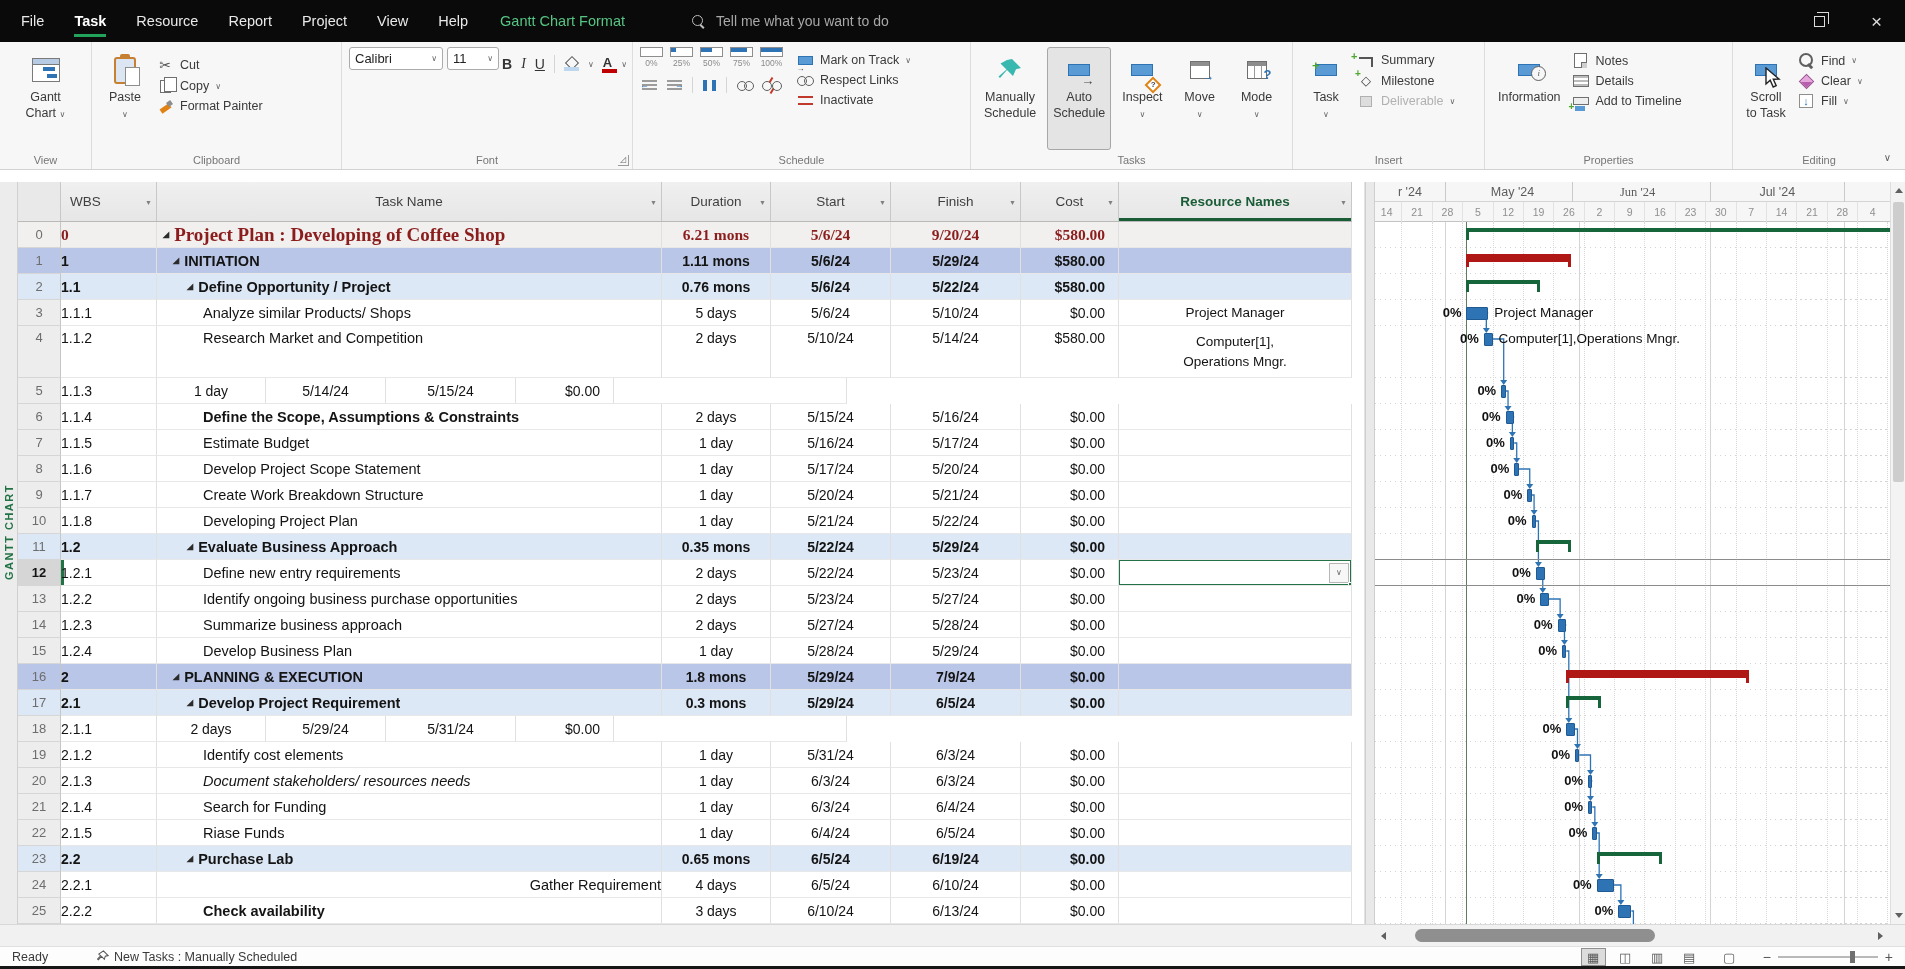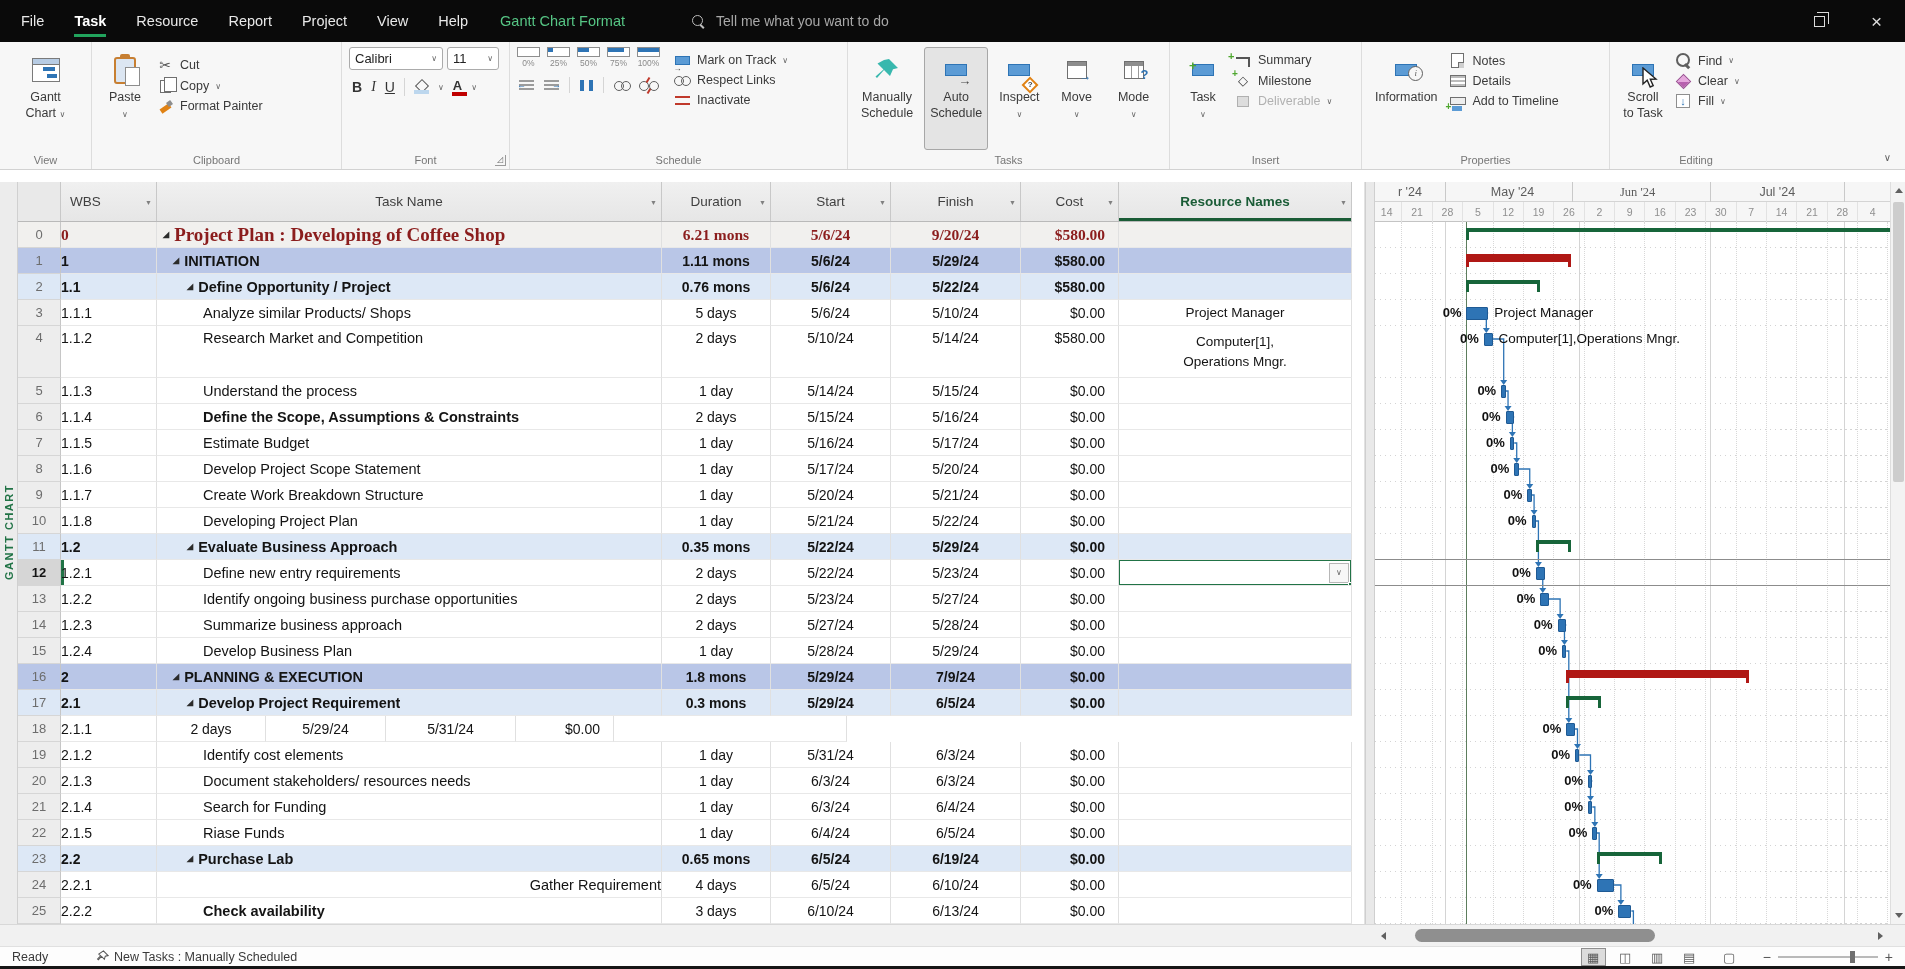--- a/index.html
+++ b/index.html
@@ -257,21 +257,21 @@
                 <span class="fpico"></span>
               </span>
               <span>Format Painter</span>
             </div>
         </div>
       </div>
       <div class="glabel">Clipboard</div>
     </div>
 
     <div class="rgroup" style="min-width:168px">
-      <div style="display:flex;flex-direction:column">
+      <div style="display:flex;flex-direction:row">
         <div class="fontrow">
           <div class="combo" style="width:94px">
               <span>Calibri</span>
               <span class="car">∨</span>
             </div>
           <div class="combo" style="width:52px">
               <span>11</span>
               <span class="car">∨</span>
             </div>
         </div>
@@ -621,23 +621,20 @@
           <div class="cell c-dur" style="width: 109px; height: 100%;">2 days</div>
           <div class="cell c-start" style="width: 120px; height: 100%;">5/10/24</div>
           <div class="cell c-fin" style="width: 130px; height: 100%;">5/14/24</div>
           <div class="cell c-cost" style="width: 98px; height: 100%;">$580.00</div>
           <div class="cell c-res" style="width: 233px; height: 100%;">Computer[1],
 Operations Mngr.</div>
         </div>
         <div class="row r-task" style="height: 26px;">
           <div class="cell c-id" style="width: 43px; height: 100%;">5</div>
           <div class="cell c-wbs" style="width: 96px; height: 100%;">1.1.3</div>
-          <div class="cell c-name" style="width: 505px; height: 100%; padding-left: 46px;">
-            <span style="overflow: hidden;">Understand the process</span>
-          </div>
           <div class="cell c-dur" style="width: 109px; height: 100%;">1 day</div>
           <div class="cell c-start" style="width: 120px; height: 100%;">5/14/24</div>
           <div class="cell c-fin" style="width: 130px; height: 100%;">5/15/24</div>
           <div class="cell c-cost" style="width: 98px; height: 100%;">$0.00</div>
           <div class="cell c-res" style="width: 233px; height: 100%;"></div>
         </div>
         <div class="row r-task" style="height: 26px;">
           <div class="cell c-id" style="width: 43px; height: 100%;">6</div>
           <div class="cell c-wbs" style="width: 96px; height: 100%;">1.1.4</div>
           <div class="cell c-name" style="width: 505px; height: 100%; padding-left: 46px; font-weight: bold;">
@@ -801,21 +798,21 @@
           </div>
           <div class="cell c-dur" style="width: 109px; height: 100%;">1 day</div>
           <div class="cell c-start" style="width: 120px; height: 100%;">5/31/24</div>
           <div class="cell c-fin" style="width: 130px; height: 100%;">6/3/24</div>
           <div class="cell c-cost" style="width: 98px; height: 100%;">$0.00</div>
           <div class="cell c-res" style="width: 233px; height: 100%;"></div>
         </div>
         <div class="row r-task" style="height: 26px;">
           <div class="cell c-id" style="width: 43px; height: 100%;">20</div>
           <div class="cell c-wbs" style="width: 96px; height: 100%;">2.1.3</div>
-          <div class="cell c-name" style="width: 505px; height: 100%; padding-left: 46px;">
+          <div class="cell c-name" style="width: 505px; height: 100%; padding-left: 46px; font-style: italic;">
             <span style="overflow: hidden;">Document stakeholders/ resources needs</span>
           </div>
           <div class="cell c-dur" style="width: 109px; height: 100%;">1 day</div>
           <div class="cell c-start" style="width: 120px; height: 100%;">6/3/24</div>
           <div class="cell c-fin" style="width: 130px; height: 100%;">6/3/24</div>
           <div class="cell c-cost" style="width: 98px; height: 100%;">$0.00</div>
           <div class="cell c-res" style="width: 233px; height: 100%;"></div>
         </div>
         <div class="row r-task" style="height: 26px;">
           <div class="cell c-id" style="width: 43px; height: 100%;">21</div>

